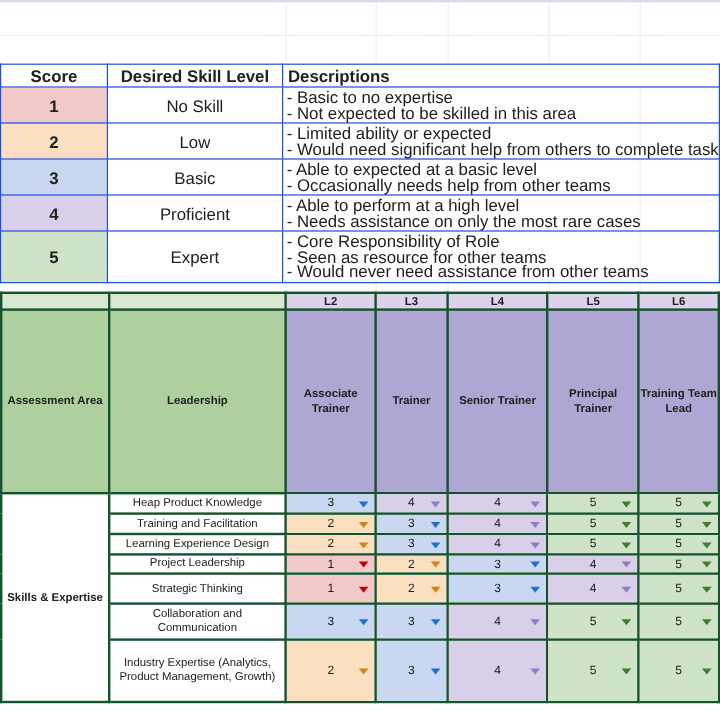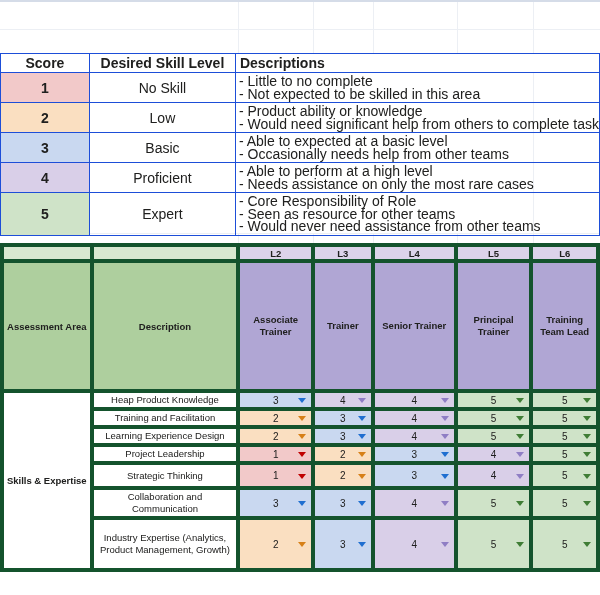--- a/index.html
+++ b/index.html
@@ -39,21 +39,21 @@
 
   .c-red{background:#f2c9c9;}
   .c-orange{background:#fadfc1;}
   .c-blue{background:#c9d8f0;}
   .c-purple{background:#d9cfe8;}
   .c-green{background:#cfe3c8;}
 
   
   .t2{position:absolute;left:0;top:243px;}
   .t2 td{
-    border:4px solid #14532d;
+    border:2px solid #14532d;
     padding:0;
     vertical-align:middle;
     font-size:9.5px;
   }
   .t2 .band-lite{background:#d9e8d1;height:12px;}
   .t2 .band-lv{background:#dcd3ea;height:12px;text-align:center;font-weight:bold;font-size:9.5px;}
   .t2 .band-green{background:#aecf9e;font-weight:bold;text-align:center;}
   .t2 .band-purple{background:#b0a6d4;font-weight:bold;text-align:center;line-height:12px;}
   .t2 .areacell{background:#ffffff;font-weight:bold;text-align:center;}
   .t2 .skillcell{background:#ffffff;text-align:center;line-height:12px;padding:1px 2px;margin-top:40px;}
@@ -110,30 +110,30 @@
       <tr>
         <td class="hdr">Score</td>
         <td class="hdr">Desired Skill Level</td>
         <td class="hdr left">Descriptions</td>
       </tr>
 
       <tr style="height:27px;">
         <td class="score c-red">1</td>
         <td class="lvl">No Skill</td>
         <td class="desc">
-          <div>- Little to no complete</div>
+          <div>- Basic to no expertise</div>
           <div>- Not expected to be skilled in this area</div>
         </td>
       </tr>
 
       <tr style="height:27px;">
         <td class="score c-orange">2</td>
         <td class="lvl">Low</td>
         <td class="desc">
-          <div>- Product ability or knowledge</div>
+          <div>- Limited ability or expected</div>
           <div>- Would need significant help from others to complete task</div>
         </td>
       </tr>
 
       <tr style="height:27px;">
         <td class="score c-blue">3</td>
         <td class="lvl">Basic</td>
         <td class="desc">
           <div>- Able to expected at a basic level</div>
           <div>- Occasionally needs help from other teams</div>
@@ -176,23 +176,23 @@
       <tr>
         <td class="band-lite"></td>
         <td class="band-lite"></td>
         <td class="band-lv">L2</td>
         <td class="band-lv">L3</td>
         <td class="band-lv">L4</td>
         <td class="band-lv">L5</td>
         <td class="band-lv">L6</td>
       </tr>
 
-      <tr style="height:130px;">
+      <tr style="height:153px;">
         <td class="band-green">Assessment Area</td>
-        <td class="band-green">Description</td>
+        <td class="band-green">Leadership</td>
         <td class="band-purple">
           <span>Associate Trainer</span>
         </td>
         <td class="band-purple">
           <span>Trainer</span>
         </td>
         <td class="band-purple">
           <span>Senior Trainer</span>
         </td>
         <td class="band-purple">

